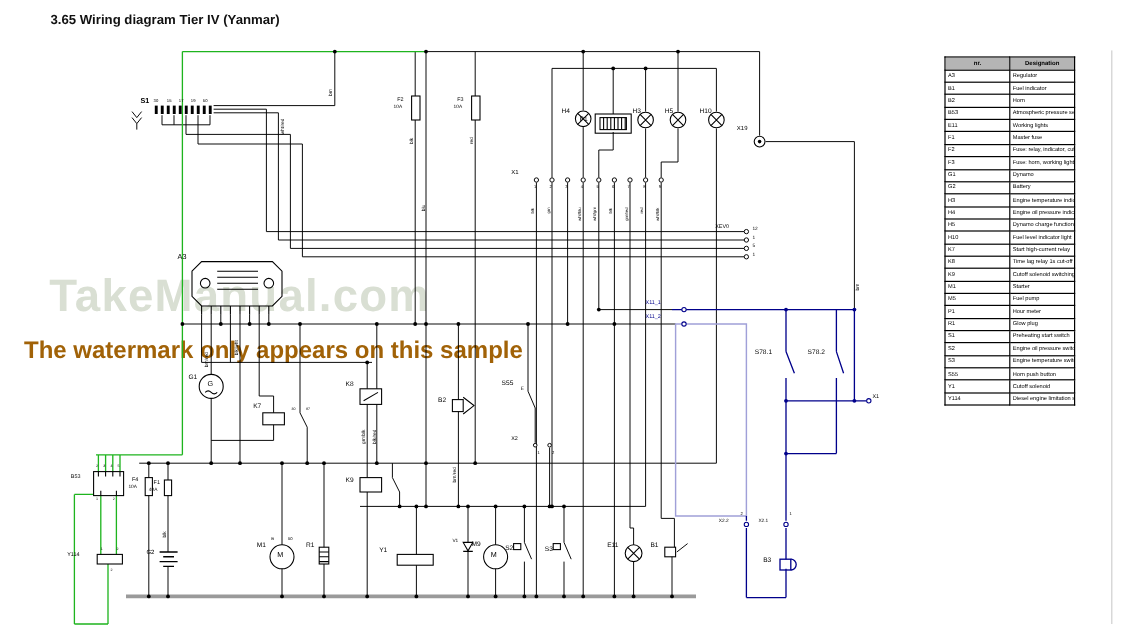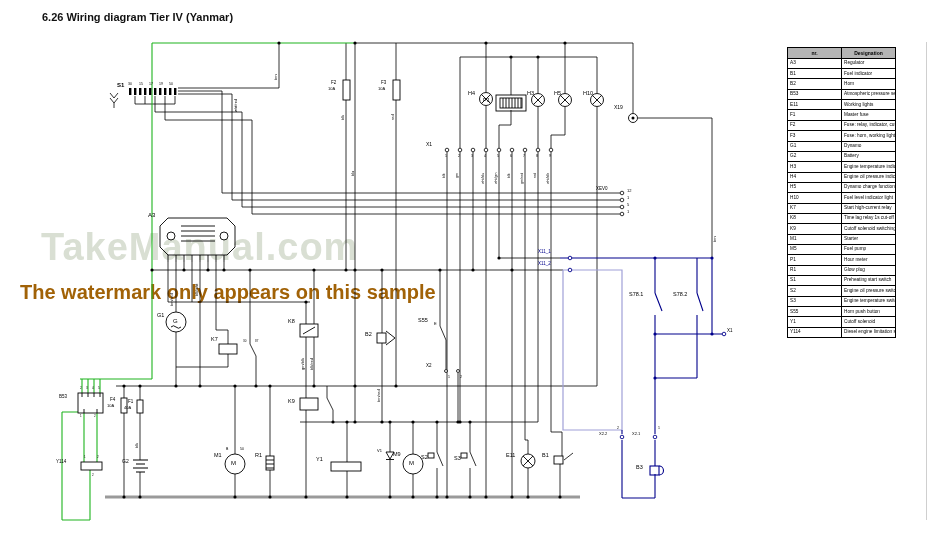--- a/index.html
+++ b/index.html
@@ -25,21 +25,21 @@
   table.legend td.nr{width:18px;}
   table.legend td.des{width:85px;}
   .page-edge{position:absolute;left:926px;top:42px;width:1px;height:478px;background:#cfcfcf;z-index:0;}
 </style>
 </head>
 <body>
 
 <div class="stage">
   <div class="page-edge"></div>
 
-  <h1 class="title">6.26 Wiring diagram Tier IV (Yanmar)</h1>
+  <h1 class="title">3.65 Wiring diagram Tier IV (Yanmar)</h1>
 
   <div class="watermark">
     <div class="wm1">TakeManual.com</div>
     <div class="wm2">The watermark only appears on this sample</div>
   </div>
 
   <svg class="wires" width="938" height="534" viewBox="0 0 938 534">
 
     <path d="M105,497 H580" stroke="#9a9a9a" stroke-width="3" fill="none"></path>
 

